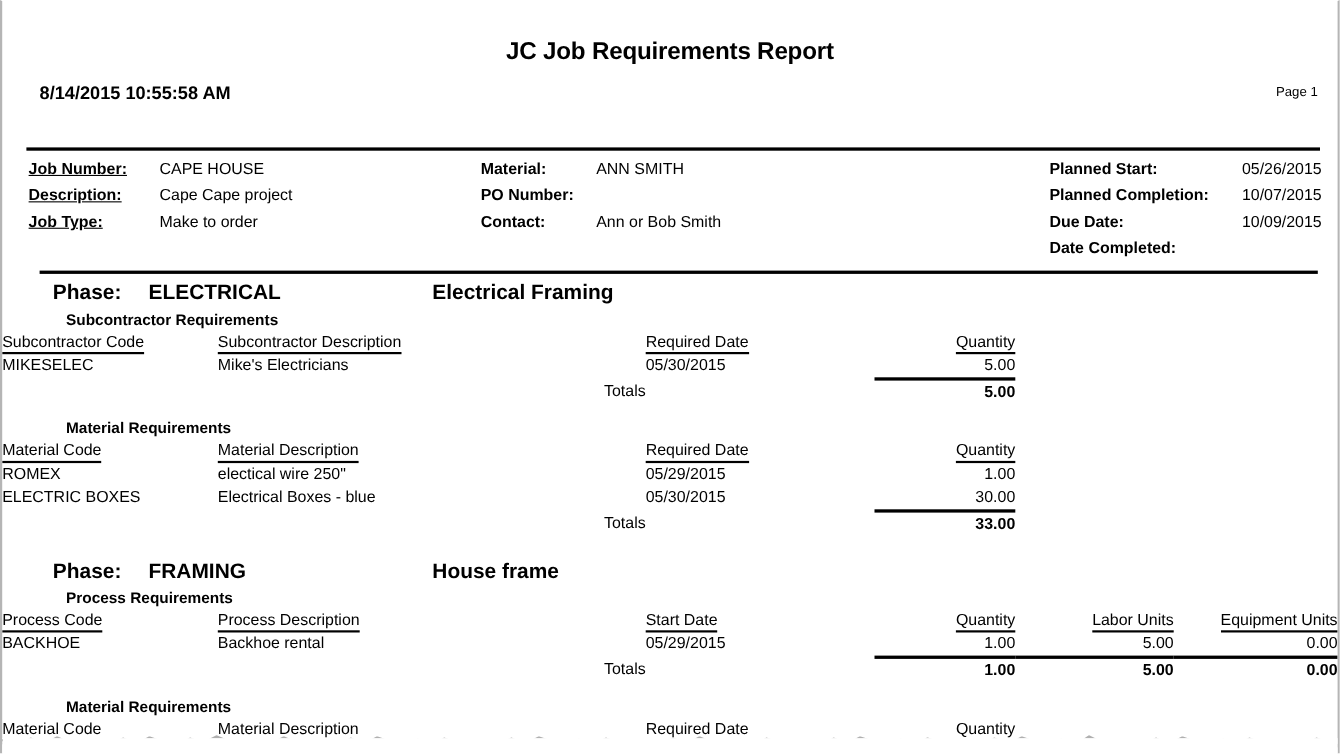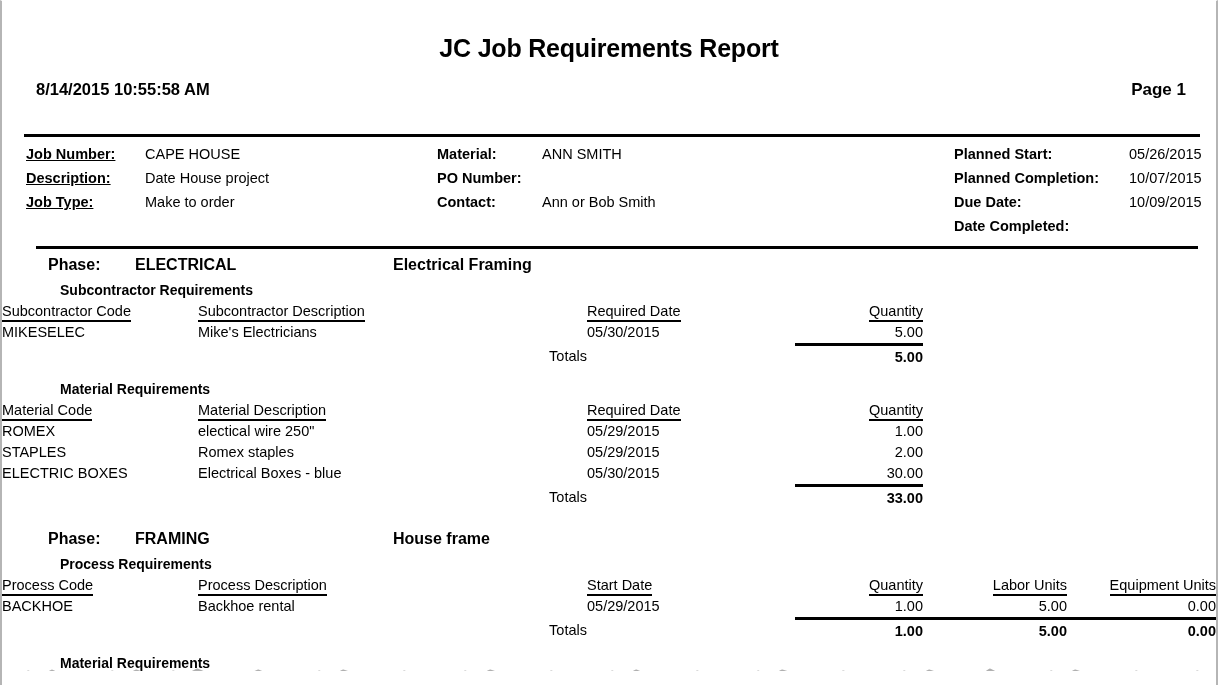--- a/index.html
+++ b/index.html
@@ -26,21 +26,21 @@
   .sheet {
     position: absolute;
     left: 0; top: 0;
     width: 1214px;
     height: 685px;
   }
 
   
   .title-main {
     text-align: center;
-    font-size: 25px;
+    font-size: 22px;
     font-weight: bold;
     letter-spacing: -0.2px;
     margin-top: 34px;
     line-height: 1.1;
   }
   .title-sub {
     text-align: center;
     font-size: 19px;
     font-weight: bold;
     margin-top: 8px;
@@ -55,23 +55,23 @@
     padding: 0 16px 0 34px;
   }
   .meta-date {
     position: absolute;
     left: 34px; top: 0;
     font-size: 16.5px;
     font-weight: bold;
   }
   .meta-page {
     position: absolute;
-    right: 30px; top: 0;
-    font-size: 17px;
-    font-weight: bold;
+    right: 18px; top: 0;
+    font-size: 12px;
+    font-weight: normal;
   }
 
   
   .rule-thick {
     position: absolute;
     height: 3px;
     background: #000000;
   }
   .rule-top   { left: 22px;  right: 16px; top: 133px; }
   .rule-mid   { left: 34px;  right: 18px; top: 245px; }
@@ -113,21 +113,21 @@
   
   .body-area {
     position: absolute;
     top: 252px;
     left: 0;
     width: 1214px;
   }
   .phase-row {
     position: relative;
     height: 26px;
-    font-size: 16px;
+    font-size: 19px;
     font-weight: bold;
   }
   .phase-lbl  { position: absolute; left: 46px; top: 3px; }
   .phase-code { position: absolute; left: 133px; top: 3px; }
   .phase-desc { position: absolute; left: 391px; top: 3px; }
 
   .group-title {
     position: relative;
     font-size: 14px;
     font-weight: bold;
@@ -230,21 +230,21 @@
       <div class="meta-page">Page 1</div>
     </div>
 
     <div class="rule-thick rule-top"></div>
 
     <div class="hdr">
 
       <span class="lbl c1l r1">Job Number:</span>
       <span class="val c1v r1">CAPE HOUSE</span>
       <span class="lbl c1l r2">Description:</span>
-      <span class="val c1v r2">Date House project</span>
+      <span class="val c1v r2">Cape Cape project</span>
       <span class="lbl c1l r3">Job Type:</span>
       <span class="val c1v r3">Make to order</span>
 
       <span class="lbl c2l r1">Material:</span>
       <span class="val c2v r1">ANN SMITH</span>
       <span class="lbl c2l r2">PO Number:</span>
       <span class="val c2v r2"></span>
       <span class="lbl c2l r3">Contact:</span>
       <span class="val c2v r3">Ann or Bob Smith</span>
 
@@ -324,28 +324,20 @@
               <th class="h-date"><span class="u">Required Date</span></th>
               <th class="h-qty"><span class="u">Quantity</span></th>
               <th></th>
             </tr>
             <tr>
               <td class="d-code">ROMEX</td>
               <td class="d-desc">electical wire 250"</td>
               <td></td>
               <td class="d-date">05/29/2015</td>
               <td class="d-qty">1.00</td>
-              <td></td>
-            </tr>
-            <tr>
-              <td class="d-code">STAPLES</td>
-              <td class="d-desc">Romex staples</td>
-              <td></td>
-              <td class="d-date">05/29/2015</td>
-              <td class="d-qty">2.00</td>
               <td></td>
             </tr>
             <tr>
               <td class="d-code">ELECTRIC BOXES</td>
               <td class="d-desc">Electrical Boxes - blue</td>
               <td></td>
               <td class="d-date">05/30/2015</td>
               <td class="d-qty">30.00</td>
               <td></td>
             </tr>

